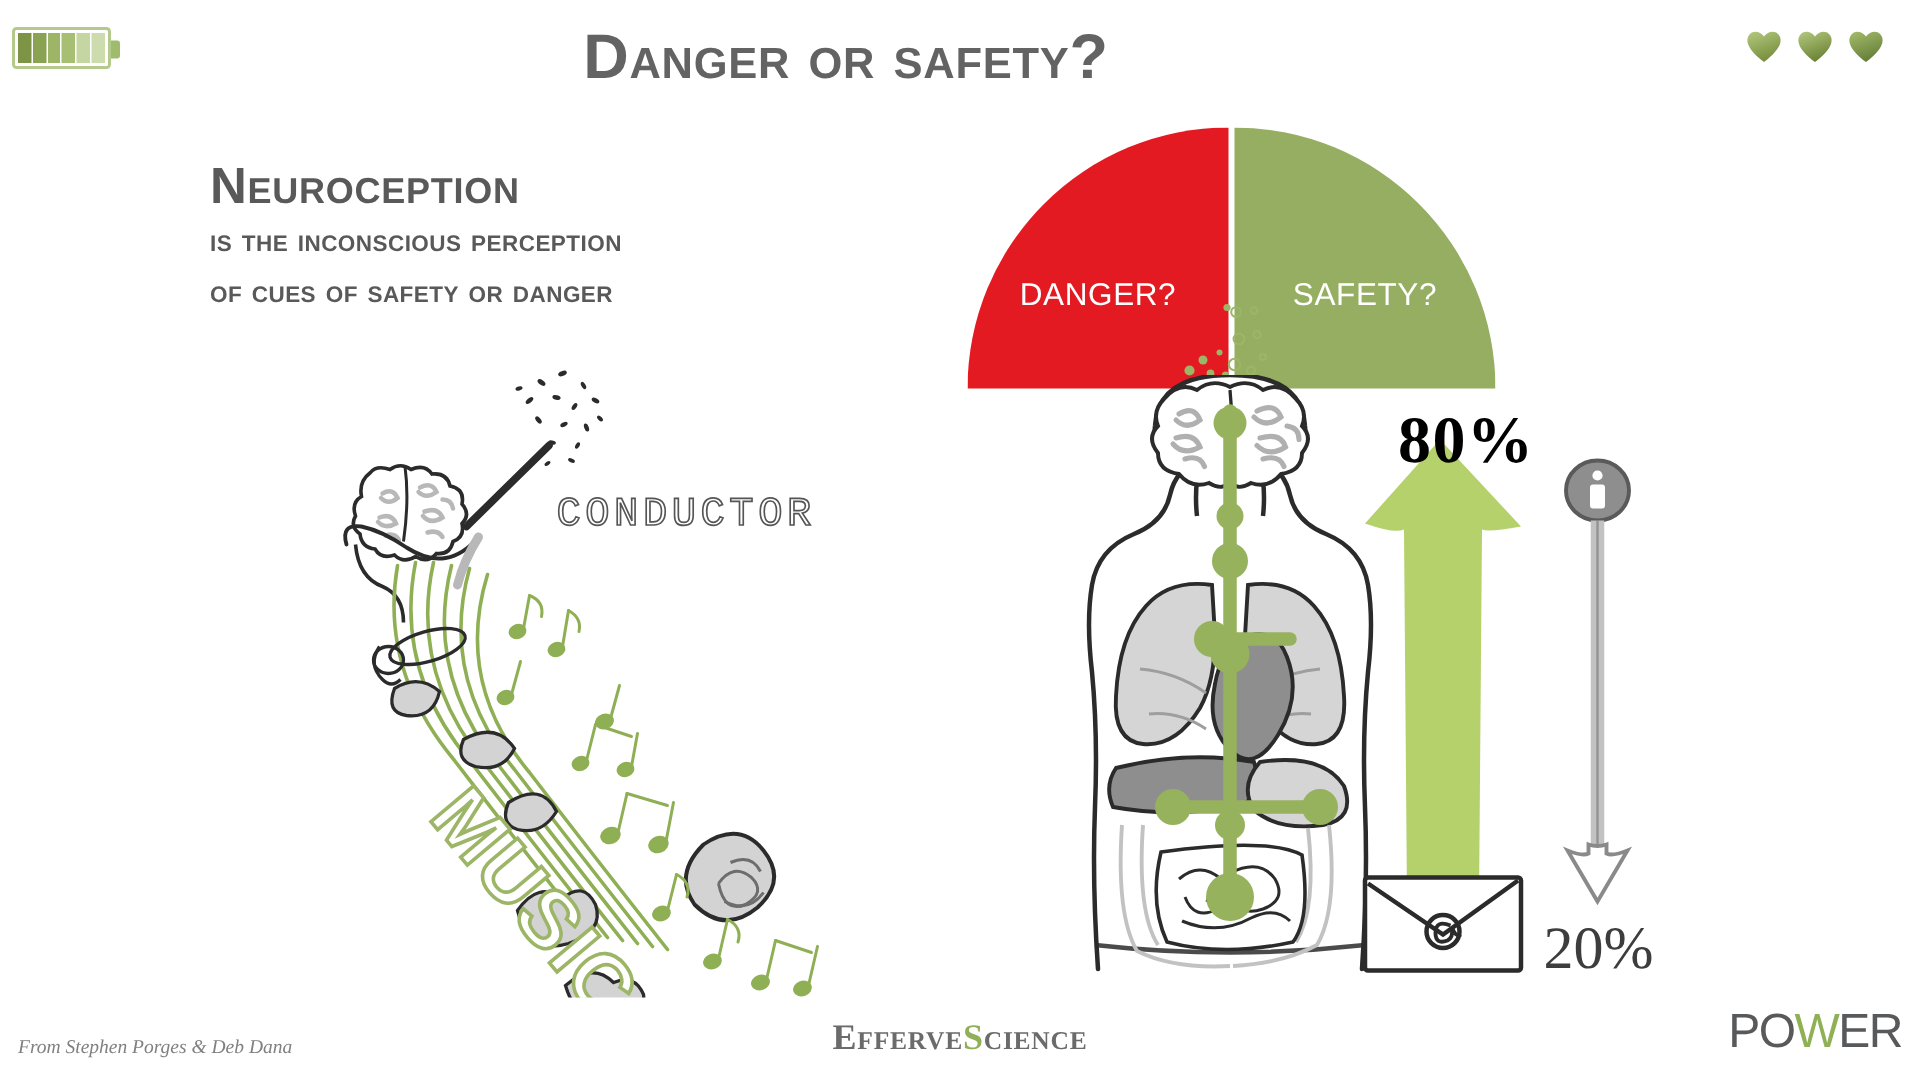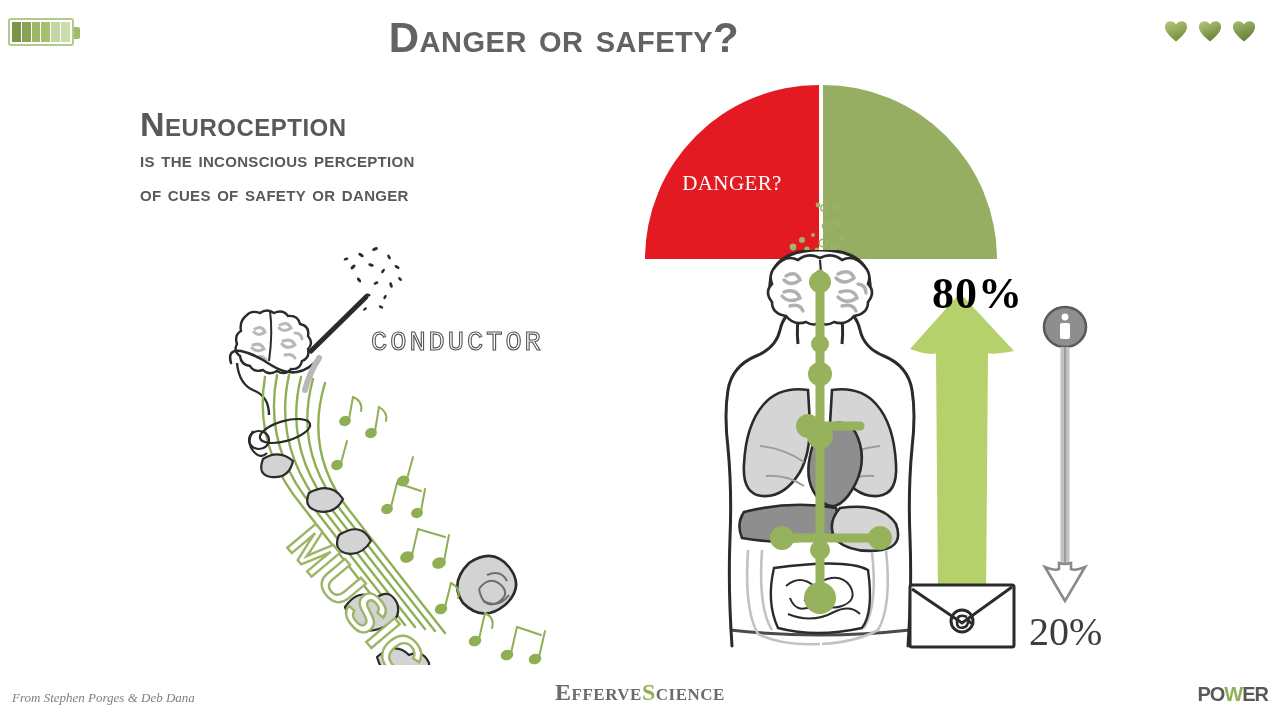--- a/index.html
+++ b/index.html
@@ -121,27 +121,26 @@
     position: absolute;
     top: 0;
     width: 348px;
     height: 348px;
     border-radius: 50%;
   }
   #gauge .half.left  .disc { left: 0;    background: #E31A22; }
   #gauge .half.right .disc { left: -174px; background: #96AE62; }
   .gauge-label {
     position: absolute;
-    top: 86px;
+    top: 100px;
     width: 174px;
     text-align: center;
     color: #ffffff;
     font-size: 21px;
     letter-spacing: 0.4px;
-    font-family: Liberation Serif, serif;
   }
   .gauge-label.left  { left: 0; }
   .gauge-label.right { left: 178px; }
 
   
   #credit {
     position: absolute;
     left: 12px;
     bottom: 14px;
     font-size: 13px;
@@ -160,22 +159,22 @@
     font-family: "Liberation Serif", serif;
     font-variant: small-caps;
     letter-spacing: 0.5px;
     font-weight: bold;
   }
   #brand .green { color: #8FB055; }
   #power {
     position: absolute;
     right: 12px;
     bottom: 14px;
-    font-size: 20px;
-    font-weight: bold;
+    font-size: 32px;
+    font-weight: normal;
     color: #58595b;
     letter-spacing: -1px;
   }
   #power .green { color: #8FB055; }
 
   
   .draw { position: absolute; }
 </style>
 </head>
 <body>
@@ -238,20 +237,21 @@
 
   
   <div id="gauge">
     <div class="half left">
       <div class="disc"></div>
     </div>
     <div class="half right">
       <div class="disc"></div>
     </div>
     <div class="gauge-label left">DANGER?</div>
+    <div class="gauge-label right">SAFETY?</div>
   </div>
 
   
   <svg class="draw" style="left:780px; top:195px;" width="80" height="70" viewBox="0 0 80 70">
     <g fill="none" stroke="#9cb566" stroke-width="1.4">
       <circle cx="44" cy="13" r="3.2"></circle>
       <circle cx="56" cy="12" r="2.2"></circle>
       <circle cx="46" cy="31" r="3.6"></circle>
       <circle cx="58" cy="28" r="2.4"></circle>
       <circle cx="43" cy="48" r="3.8"></circle>

